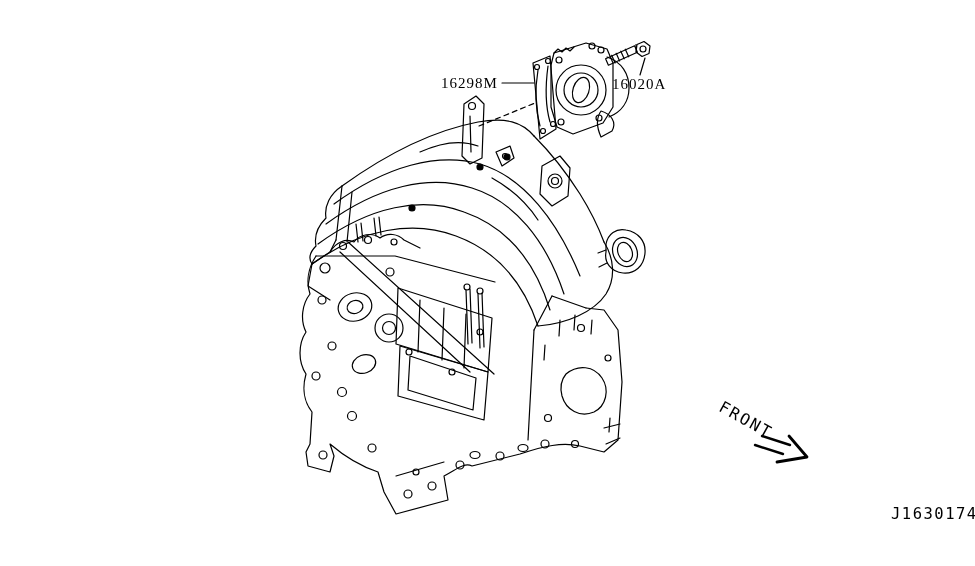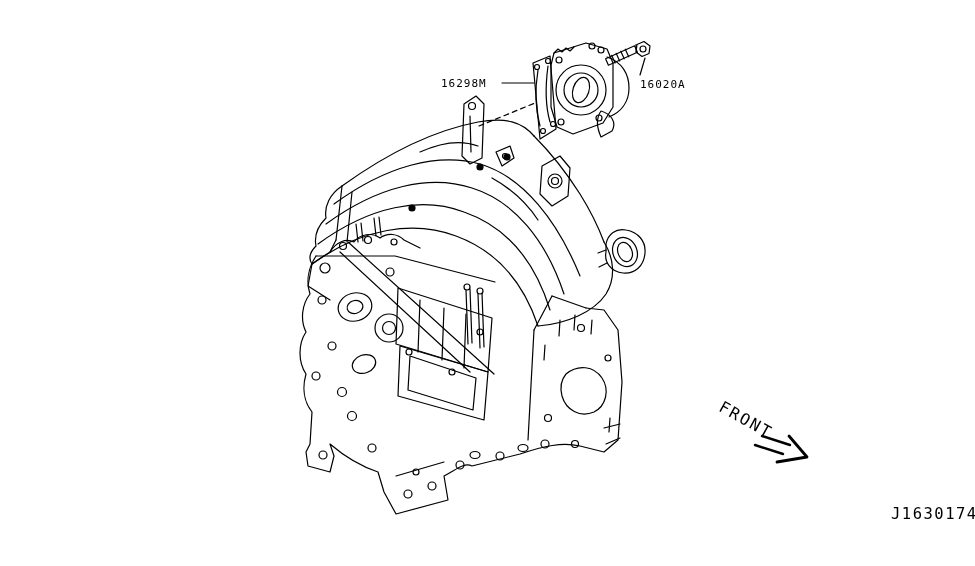--- a/index.html
+++ b/index.html
@@ -14,27 +14,28 @@
     background: #ffffff;
     overflow: hidden;
   }
   .line-art {
     position: absolute;
     inset: 0;
   }
   .part-label {
     position: absolute;
     color: #000000;
-    font-size: 11px;
+    font-size: 15px;
     letter-spacing: 1px;
     white-space: nowrap;
     line-height: 15px;
+    font-family: Liberation Serif, serif;
   }
   .label-16298m { left: 441px; top: 76px; }
-  .label-16020a { left: 612px; top: 77px; padding-left: 28px; }
+  .label-16020a { left: 612px; top: 77px; }
   .front-label {
     position: absolute;
     left: 724px; top: 399px;
     color: #000000;
     font-size: 16px;
     letter-spacing: 2px;
     line-height: 16px;
     transform: rotate(29deg);
     transform-origin: 0 0;
     white-space: nowrap;

